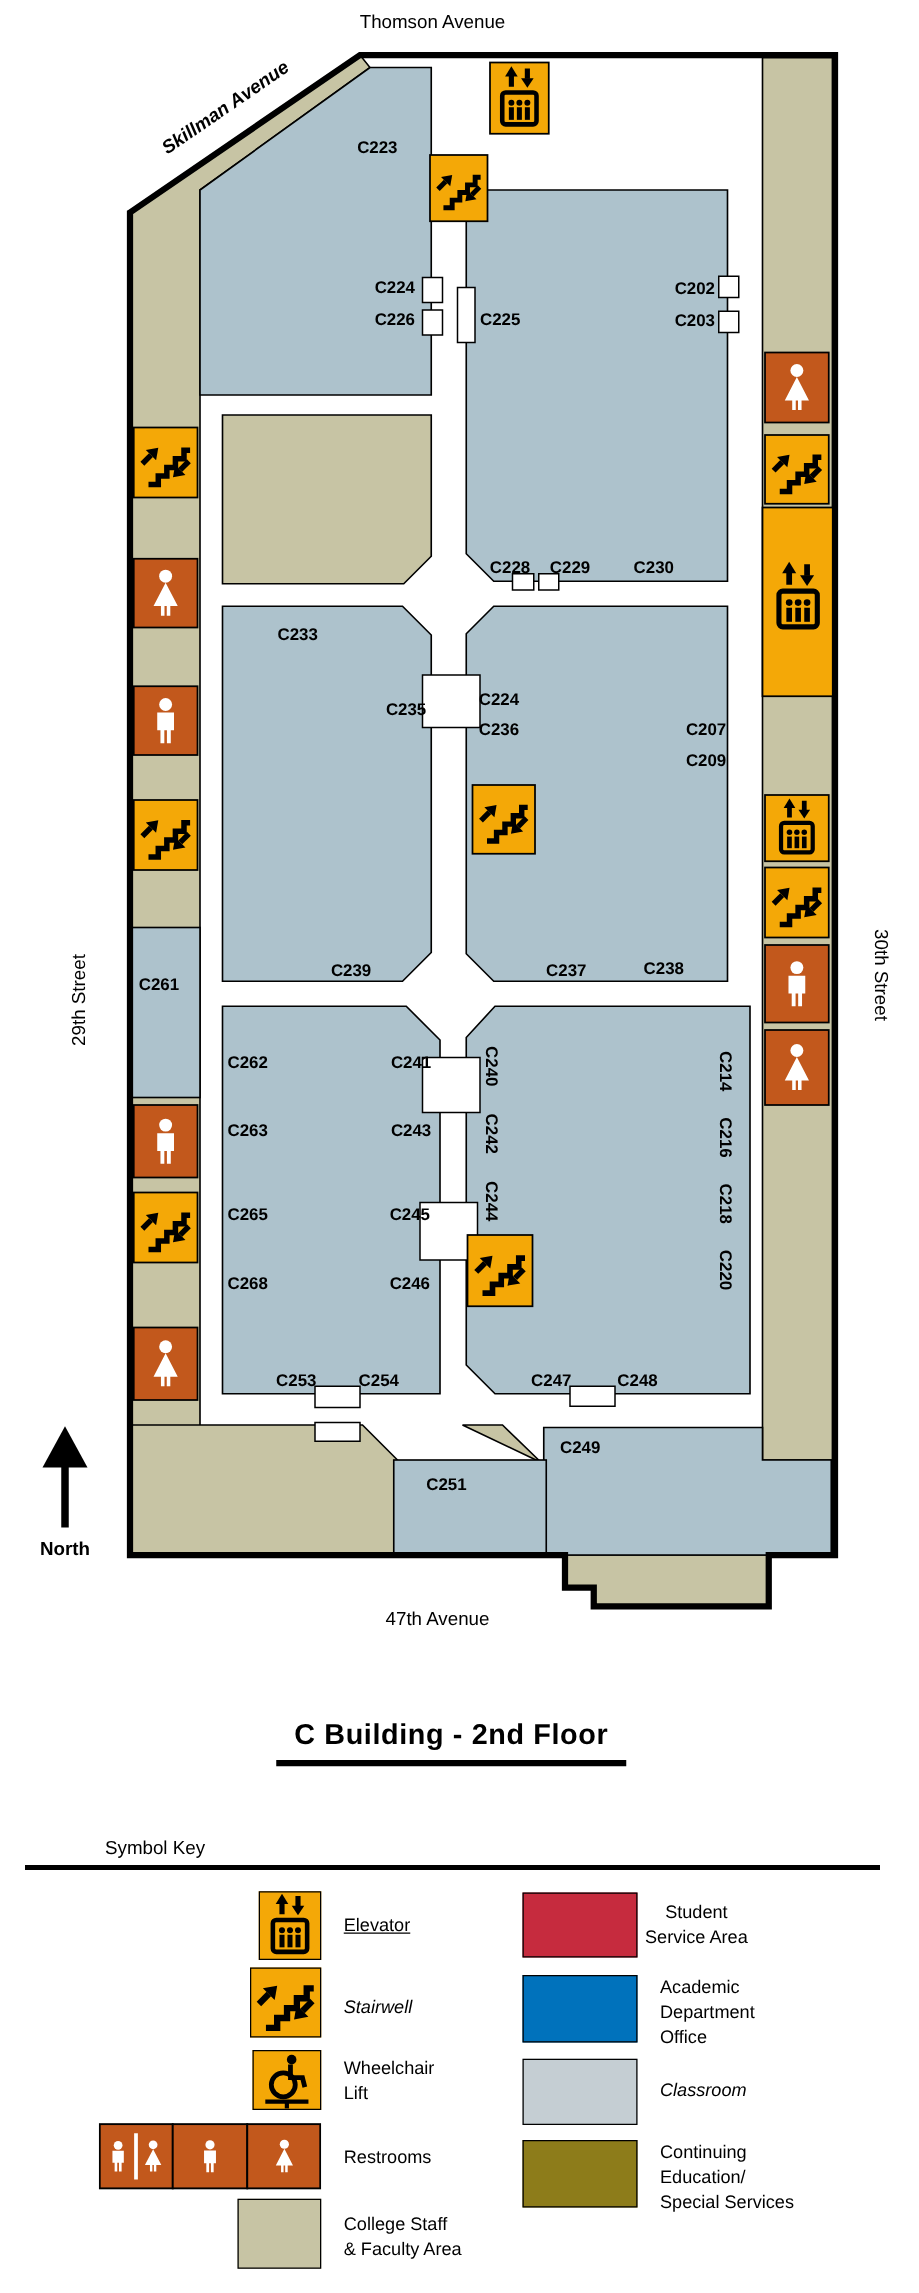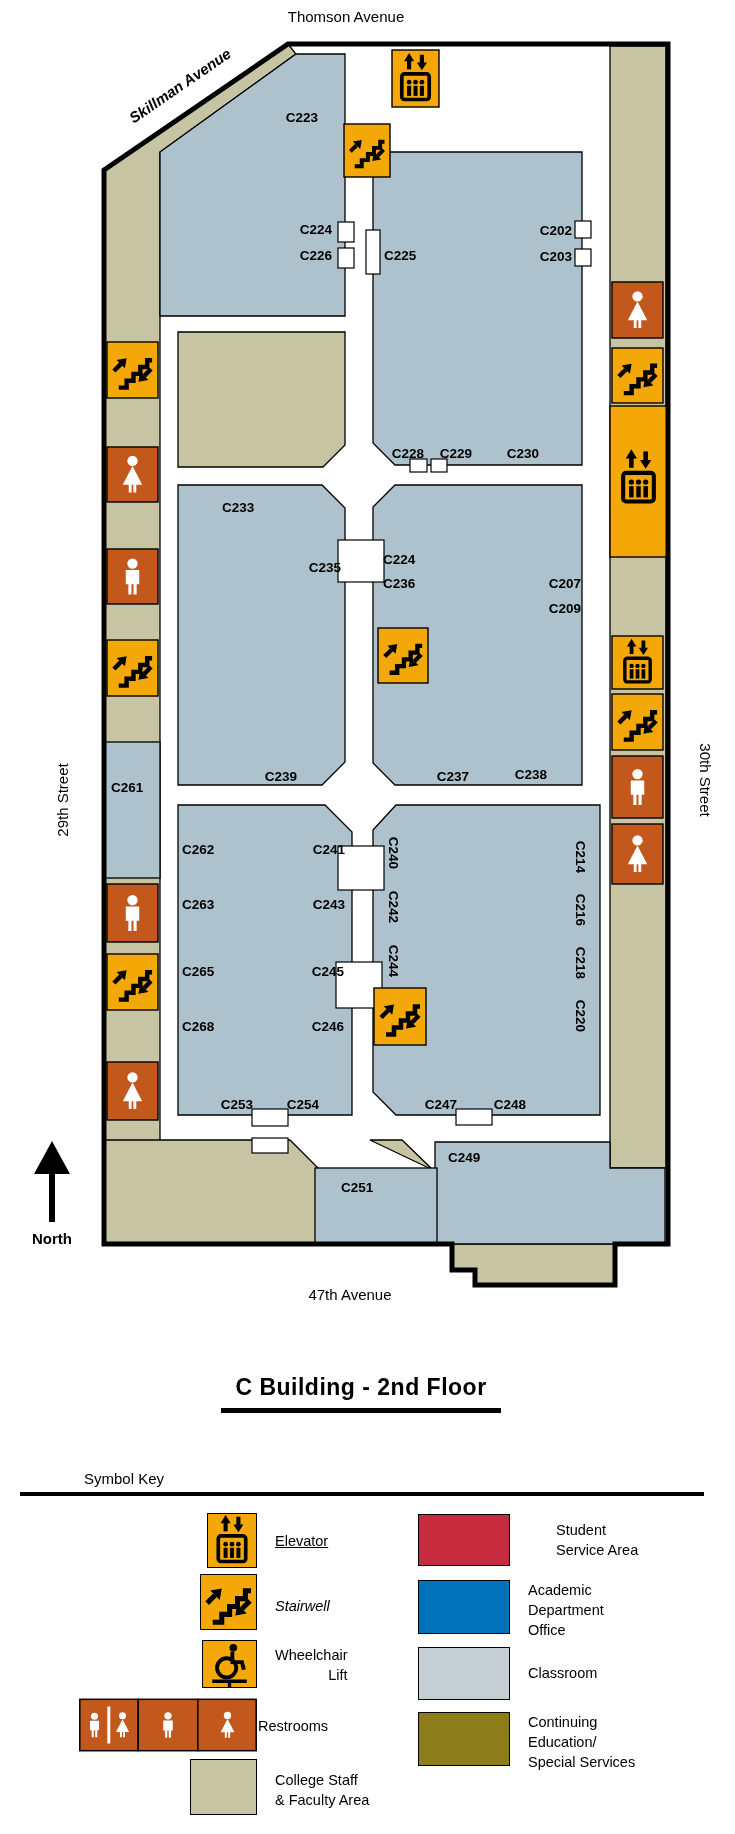--- a/index.html
+++ b/index.html
@@ -248,49 +248,49 @@
   <div class="leg-label" style="left:275px;top:1531px;text-decoration:underline;">Elevator</div>
 
   <svg class="licon licon-orange" style="left:200px;top:1574px;width:57px;height:56px;" viewBox="0 0 48 48">
       <use href="#sym-stairs" width="48" height="48"></use>
     </svg>
   <div class="leg-label" style="left:275px;top:1596px;font-style:italic;">Stairwell</div>
 
   <svg class="licon licon-orange" style="left:202px;top:1640px;width:55px;height:48px;" viewBox="0 0 48 48">
       <use href="#sym-wheelchair" width="48" height="48"></use>
     </svg>
-  <div class="leg-label" style="left:275px;top:1645px;text-align:right;">Wheelchair
+  <div class="leg-label" style="left:275px;top:1645px;">Wheelchair
 Lift</div>
 
   <svg class="licon" style="left:79px;top:1698px;width:178px;height:54px;border:none;" viewBox="0 0 178 53">
     <rect x="0.8" y="0.8" width="58.4" height="51.4" fill="var(--restroom-rust)" stroke="#000" stroke-width="1.5"></rect>
     <rect x="59.2" y="0.8" width="59.6" height="51.4" fill="var(--restroom-rust)" stroke="#000" stroke-width="1.5"></rect>
     <rect x="118.8" y="0.8" width="58.4" height="51.4" fill="var(--restroom-rust)" stroke="#000" stroke-width="1.5"></rect>
     <use href="#sym-man" x="5" y="11" width="21" height="31"></use>
     <line x1="29.8" y1="8" x2="29.8" y2="45" stroke="#fff" stroke-width="3"></line>
     <use href="#sym-woman" x="33" y="11" width="21" height="31"></use>
     <use href="#sym-man" x="78" y="10" width="22" height="33"></use>
     <use href="#sym-woman" x="137.5" y="10" width="22" height="33"></use>
   </svg>
-  <div class="leg-label" style="left:258px;top:1716px;">Restrooms</div>
+  <div class="leg-label" style="left:275px;top:1716px;">Restrooms</div>
 
   <div class="swatch" style="left: 190px; top: 1759px; width: 67px; height: 56px; background: rgb(199, 196, 164);"></div>
   <div class="leg-label" style="left:275px;top:1770px;">College Staff
 &amp; Faculty Area</div>
 
   <div class="swatch" style="left: 418px; top: 1514px; width: 92px; height: 52px; background: rgb(198, 43, 62);"></div>
-  <div class="leg-label" style="left:556px;top:1520px;">Student
+  <div class="leg-label" style="left:516px;top:1520px;text-align:center;">Student
 Service Area</div>
 
   <div class="swatch" style="left: 418px; top: 1580px; width: 92px; height: 54px; background: rgb(0, 114, 188);"></div>
   <div class="leg-label" style="left:528px;top:1580px;">Academic
 Department
 Office</div>
 
   <div class="swatch" style="left: 418px; top: 1647px; width: 92px; height: 53px; background: rgb(197, 206, 211);"></div>
-  <div class="leg-label" style="left:528px;top:1663px;">Classroom</div>
+  <div class="leg-label" style="left:528px;top:1663px;font-style:italic;">Classroom</div>
 
   <div class="swatch" style="left: 418px; top: 1712px; width: 92px; height: 54px; background: rgb(141, 124, 26);"></div>
   <div class="leg-label" style="left:528px;top:1712px;">Continuing
 Education/
 Special Services</div>
 
 </div>
 
 </body></html>

